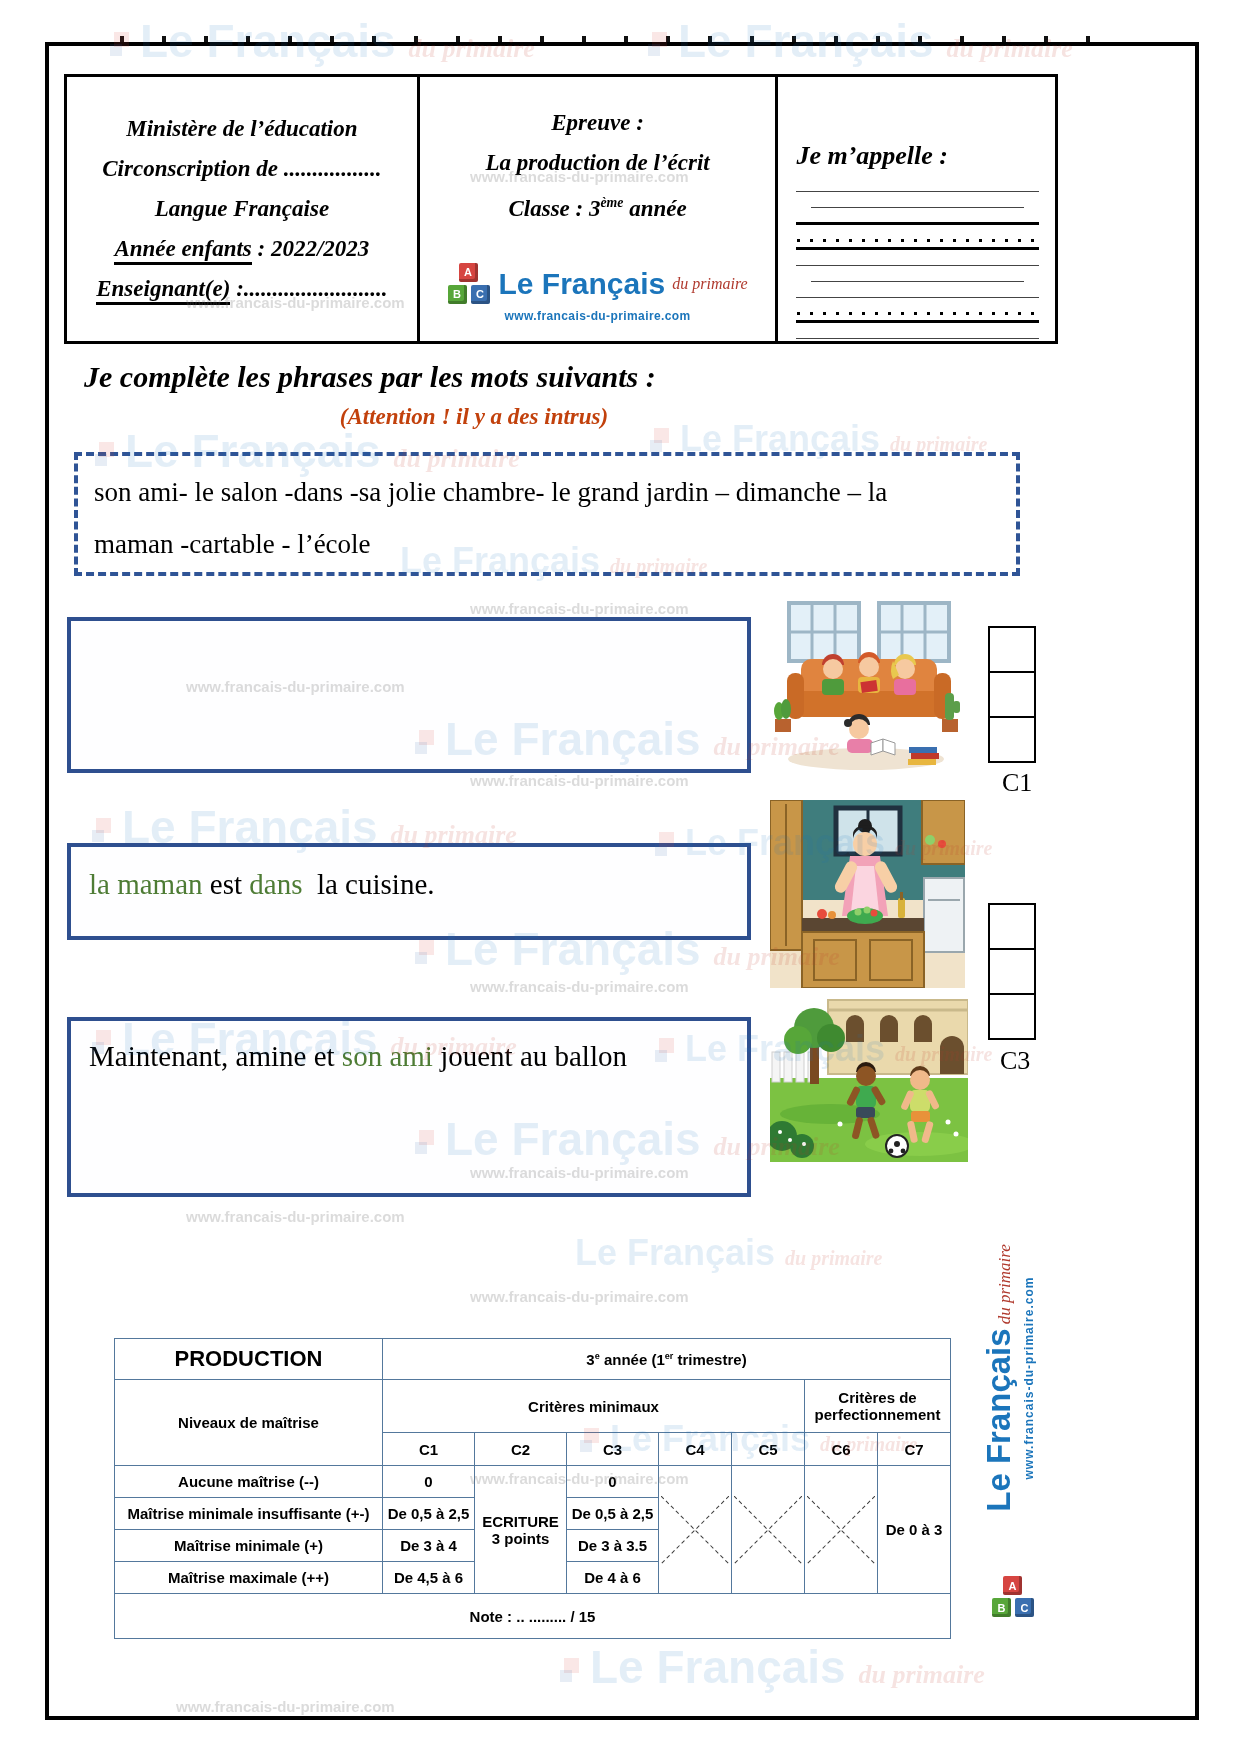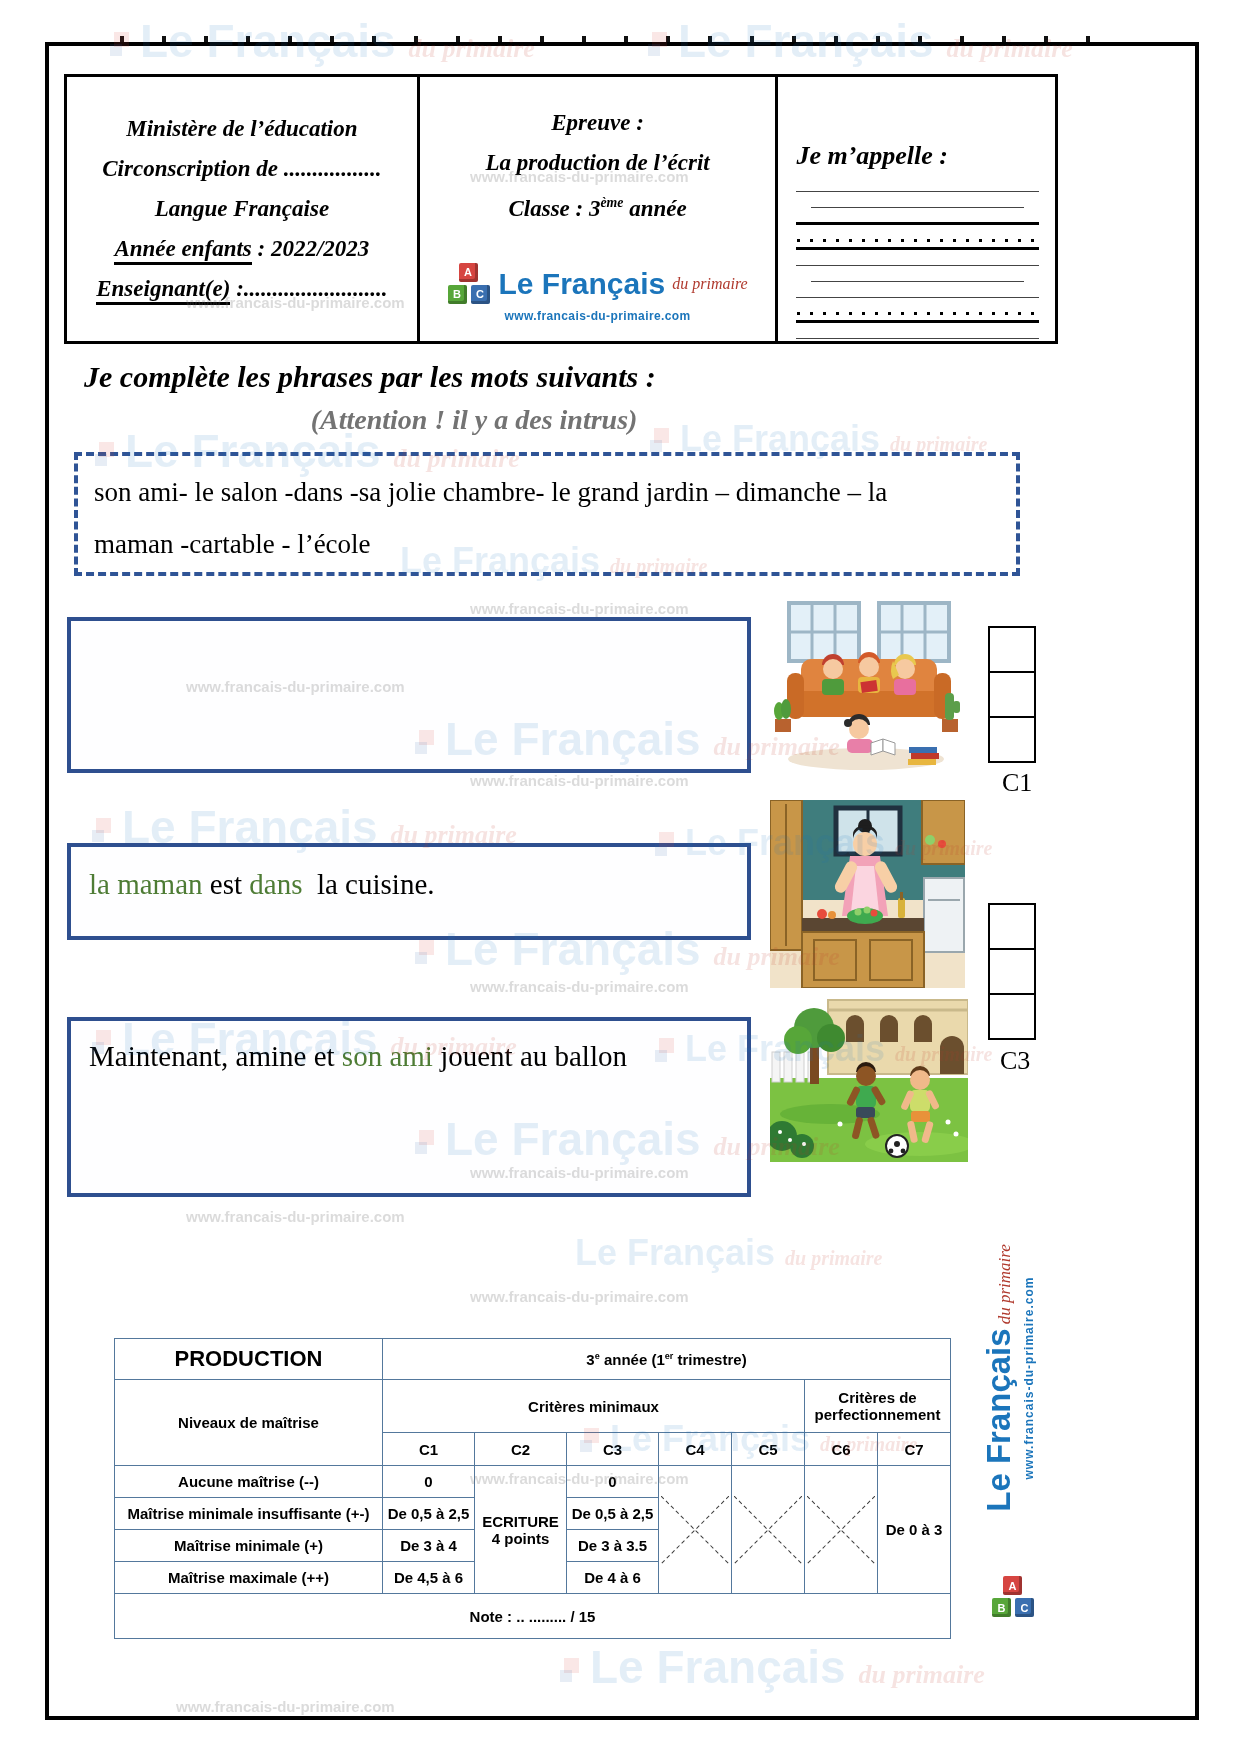--- a/index.html
+++ b/index.html
@@ -41,22 +41,22 @@
         box-shadow:inset -3px -3px 0 rgba(0,0,0,.25);border-radius:2px;}
   .cube-a{left:11px;top:0;background:#d64541;}
   .cube-b{left:0;top:22px;background:#57a639;}
   .cube-c{left:23px;top:22px;background:#3a6fb0;}
   .logo-main{font-family:"Liberation Sans",sans-serif;font-weight:bold;font-size:30px;color:#1b75bb;letter-spacing:0;}
   .logo-suffix{font-family:"Liberation Serif",serif;font-style:italic;font-size:16px;color:#b03a2e;}
   .logo-url{font-family:"Liberation Sans",sans-serif;font-weight:bold;font-size:12px;color:#1b75bb;margin-top:4px;letter-spacing:.4px;}
 
   
   .main-title{left:84px;top:360px;font-size:30px;font-weight:bold;font-style:italic;white-space:nowrap;}
-  .warning{left:84px;top:404px;width:780px;text-align:center;color:#737373;
-           font-size:28px;font-weight:bold;font-style:italic;}
+  .warning{left:84px;top:404px;width:780px;text-align:center;color:#c2410c;
+           font-size:23px;font-weight:bold;font-style:italic;}
   .wordbank{left:74px;top:452px;width:946px;height:124px;border:4px dashed #2f5496;
             padding:10px 0 0 16px;box-sizing:border-box;background:#fff0;}
   .wb-line{font-size:27px;line-height:52px;white-space:nowrap;}
 
   .sentence-box{border:4px solid #2e4f8f;background:#fefeff;box-sizing:border-box;padding-left:18px;}
   .sbox1{left:67px;top:617px;width:684px;height:156px;padding-top:16px;}
   .sbox2{left:67px;top:843px;width:684px;height:97px;padding-top:18px;}
   .sbox3{left:67px;top:1017px;width:684px;height:180px;padding-top:16px;}
   .sline{font-size:29px;line-height:38px;white-space:pre-wrap;}
   .sline+.sline{margin-top:38px;}
@@ -346,21 +346,21 @@
     <td class="hdrC">C4</td>
     <td class="hdrC">C5</td>
     <td class="hdrC">C6</td>
     <td class="hdrC">C7</td>
   </tr>
   <tr>
     <td class="rowlab">Aucune maîtrise (--)</td>
     <td>0</td>
     <td rowspan="4">
             <div>ECRITURE</div>
-            <div>4 points</div>
+            <div>3 points</div>
           </td>
     <td>0</td>
     <td class="xcell" rowspan="4">
             <svg class="xsvg" viewBox="0 0 10 10" preserveAspectRatio="none">
               <line x1="0" y1="0" x2="10" y2="10"></line>
               <line x1="10" y1="0" x2="0" y2="10"></line>
             </svg>
           </td>
     <td class="xcell" rowspan="4">
             <svg class="xsvg" viewBox="0 0 10 10" preserveAspectRatio="none">

